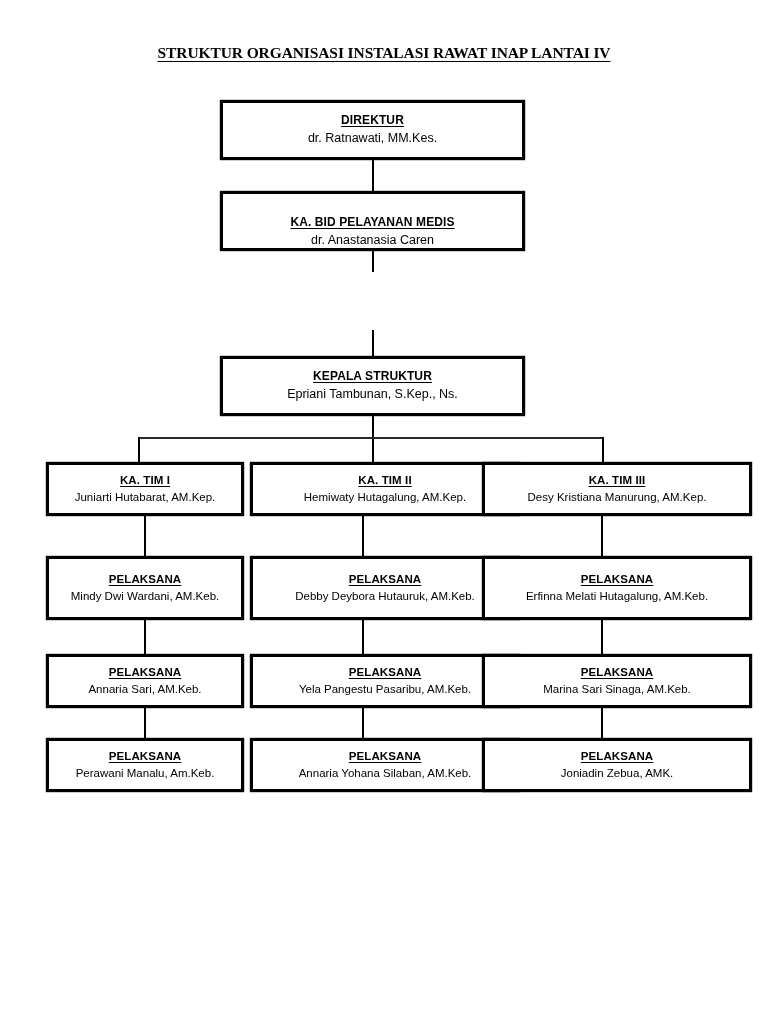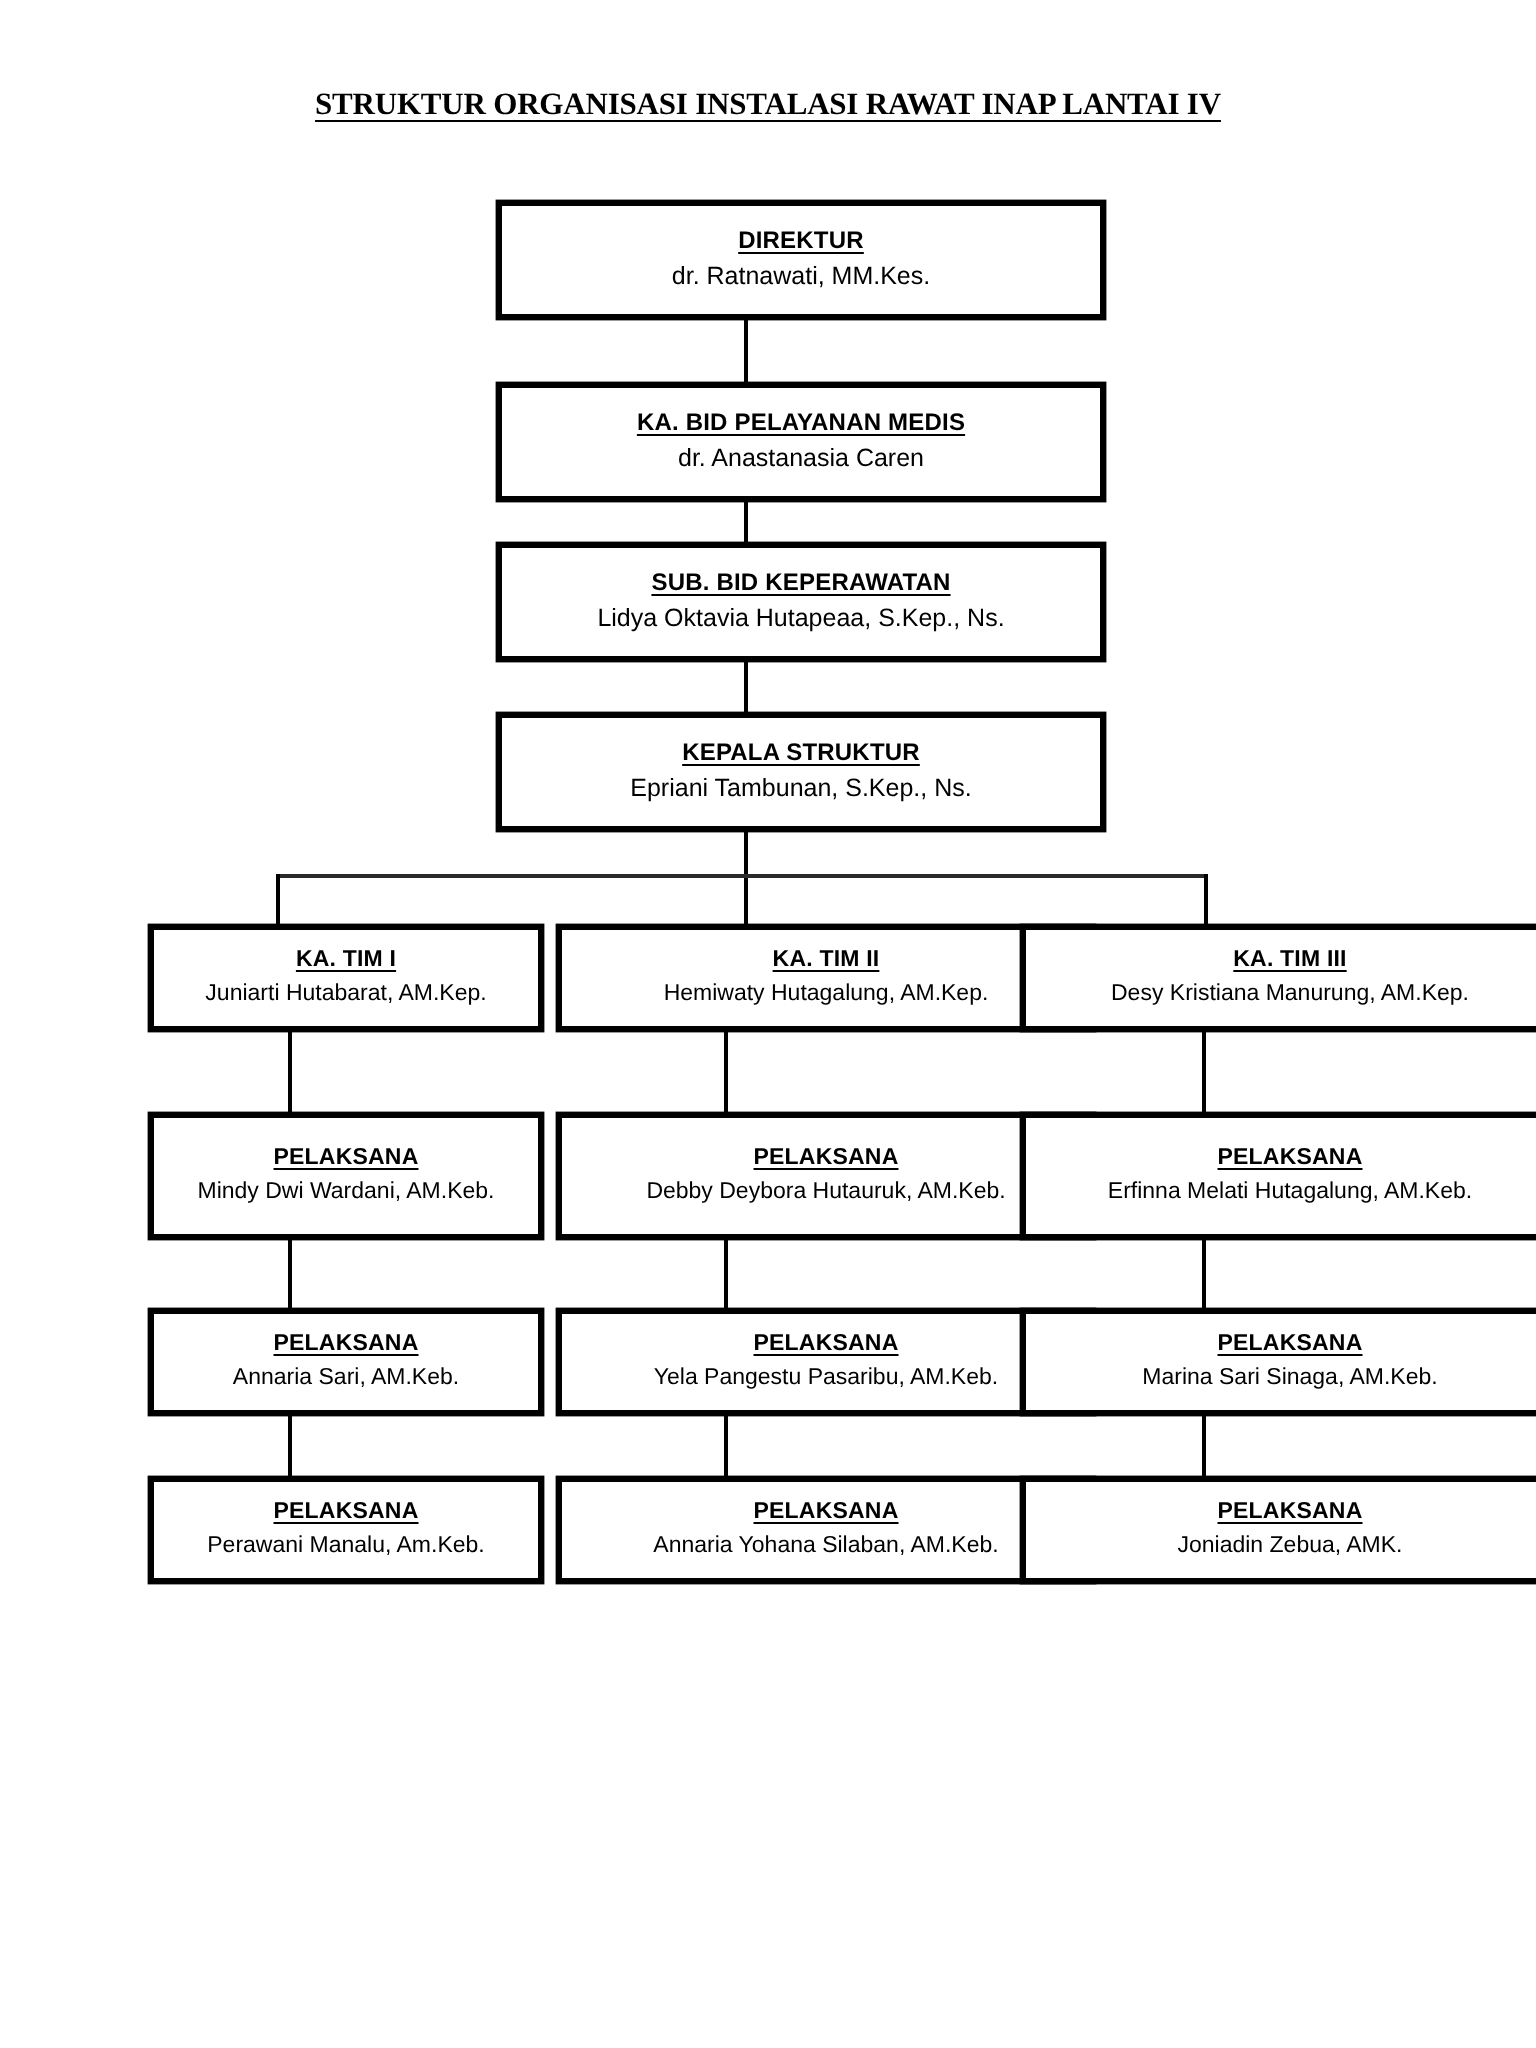--- a/index.html
+++ b/index.html
@@ -45,21 +45,20 @@
     box-sizing: border-box;
     background: #ffffff;
     border: 2.5px solid #000000;
     box-shadow: 0 0 0 1.2px #000000;
     display: flex;
     flex-direction: column;
     align-items: center;
     justify-content: center;
     text-align: center;
     z-index: 3;
-    margin-left: 28px;
   }
   .node .role {
     font-weight: bold;
     font-size: 11.5px;
     letter-spacing: 0.1px;
     text-decoration: underline;
     text-underline-offset: 2px;
     line-height: 1.25;
   }
   .node .person {
@@ -72,21 +71,21 @@
   
   .node.top {
     left: 221px;
     width: 303px;
     height: 58px;
   }
   .node.top .role { font-size: 12px; }
   .node.top .person { font-size: 12.5px; }
 
   #node-direktur       { top: 101px; }
-  #node-kabid          { top: 192px; }
+  #node-kabid          { top: 192px; justify-content: flex-end; }
   #node-subbid         { top: 272px; }
   #node-kepala         { top: 357px; }
 
   
   .node.col1 { left: 47px;  width: 196px; }
   .node.col2 { left: 251px; width: 268px; }
   .node.col3 { left: 483px; width: 268px; }
 
   .row-tim    { top: 463px; height: 52px; }
   .row-p1     { top: 557px; height: 62px; }
@@ -134,24 +133,20 @@
   <div class="node top" id="node-direktur">
     <div class="role">DIREKTUR</div>
     <div class="person">dr. Ratnawati, MM.Kes.</div>
   </div>
 
   <div class="node top" id="node-kabid">
     <div class="role">KA. BID PELAYANAN MEDIS</div>
     <div class="person">dr. Anastanasia Caren</div>
   </div>
 
-  <div class="node top" id="node-subbid">
-    <div class="role">SUB. BID KEPERAWATAN</div>
-    <div class="person">Lidya Oktavia Hutapeaa, S.Kep., Ns.</div>
-  </div>
 
   <div class="node top" id="node-kepala">
     <div class="role">KEPALA STRUKTUR</div>
     <div class="person">Epriani Tambunan, S.Kep., Ns.</div>
   </div>
 
   <div class="node col1 row-tim">
     <div class="role">KA. TIM I</div>
     <div class="person">Juniarti Hutabarat, AM.Kep.</div>
   </div>

